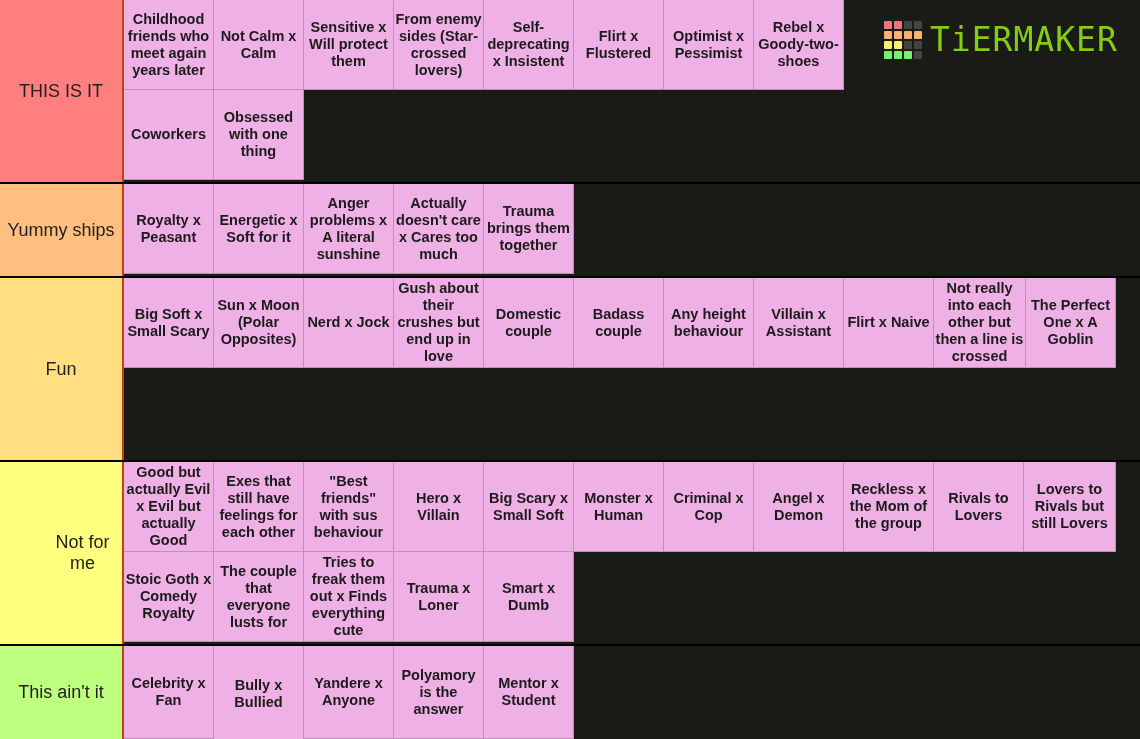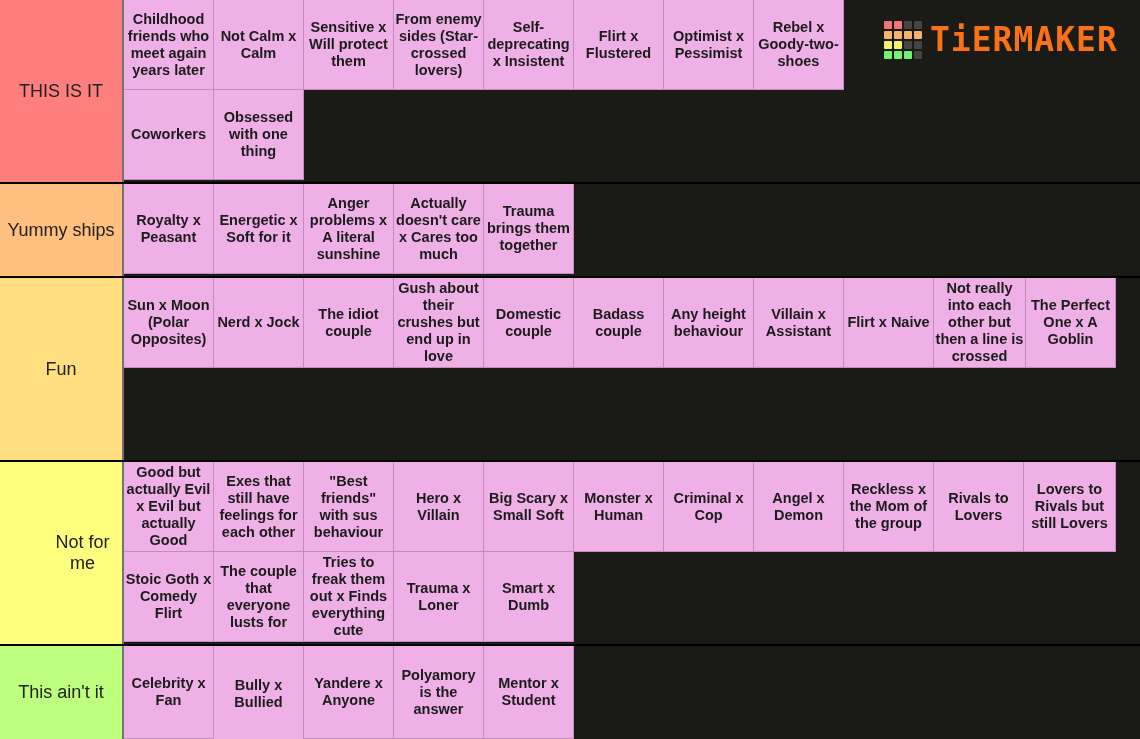--- a/index.html
+++ b/index.html
@@ -8,41 +8,41 @@
     font-family:"Liberation Sans", sans-serif;
   }
   .board { position:absolute; left:0; top:0; width:1140px; }
   .tier {
     position:absolute; left:0; display:flex;
     border-bottom:2px solid #000;
     box-sizing:border-box;
   }
   .tier-label {
     width:124px; flex:0 0 124px; display:flex; align-items:center; justify-content:center;
-    text-align:center; font-size:18px; color:#222; border-right:2px solid #737373;
+    text-align:center; font-size:18px; color:#222; border-right:2px solid #c2410c;
     box-sizing:border-box;
   }
   .tier-items {
     display:flex; flex-wrap:wrap; align-content:flex-start; width:1016px;
   }
   .item {
     width:90px; height:90px; background:#efb0e5;
     border-right:1px solid #c58bbd; border-bottom:1px solid #c58bbd;
     box-sizing:border-box;
     display:flex; align-items:center; justify-content:center; text-align:center;
     font-weight:bold; font-size:14.5px; line-height:17px; color:#1b1b1b;
     padding:0 1px; overflow:hidden;
   }
   .logo {
     position:absolute; left:884px; top:20px; display:flex; align-items:center;
   }
   .logo-grid { display:grid; grid-template-columns:repeat(4, 8px); grid-gap:2px; margin-right:8px; }
   .logo-grid span { width:8px; height:8px; border-radius:1px; }
   .logo-text {
-    color:#f97316; font-family:"DejaVu Sans Mono", monospace; font-weight:bold;
+    color:#84cc16; font-family:"DejaVu Sans Mono", monospace; font-weight:normal;
     font-size:33px; letter-spacing:1px; line-height:40px;
   }
 </style>
 </head>
 <body>
 
 <div class="board">
 
   <div class="tier" style="top:0;height:184px;">
     <div class="tier-label" style="background:#ff7f7f;">THIS IS IT</div>
@@ -68,23 +68,23 @@
       <div class="item">Energetic x Soft for it</div>
       <div class="item">Anger problems x A literal sunshine</div>
       <div class="item">Actually doesn't care x Cares too much</div>
       <div class="item">Trauma brings them together</div>
     </div>
   </div>
 
   <div class="tier" style="top:278px;height:184px;">
     <div class="tier-label" style="background:#ffdf7f;">Fun</div>
     <div class="tier-items">
+      <div class="item">Big Soft x Small Scary</div>
       <div class="item">Sun x Moon (Polar Opposites)</div>
       <div class="item">Nerd x Jock</div>
-      <div class="item">The idiot couple</div>
       <div class="item">Gush about their crushes but end up in love</div>
       <div class="item">Domestic couple</div>
       <div class="item">Badass couple</div>
       <div class="item">Any height behaviour</div>
       <div class="item">Villain x Assistant</div>
       <div class="item">Flirt x Naive</div>
       <div class="item" style="width:92px;">Not really into each other but then a line is crossed</div>
       <div class="item">The Perfect One x A Goblin</div>
     </div>
   </div>
@@ -96,21 +96,21 @@
       <div class="item">Exes that still have feelings for each other</div>
       <div class="item">"Best friends" with sus behaviour</div>
       <div class="item">Hero x Villain</div>
       <div class="item">Big Scary x Small Soft</div>
       <div class="item">Monster x Human</div>
       <div class="item">Criminal x Cop</div>
       <div class="item">Angel x Demon</div>
       <div class="item">Reckless x the Mom of the group</div>
       <div class="item">Rivals to Lovers</div>
       <div class="item" style="width:92px;">Lovers to Rivals but still Lovers</div>
-      <div class="item">Stoic Goth x Comedy Flirt</div>
+      <div class="item">Stoic Goth x Comedy Royalty</div>
       <div class="item">The couple that everyone lusts for</div>
       <div class="item">Tries to freak them out x Finds everything cute</div>
       <div class="item">Trauma x Loner</div>
       <div class="item">Smart x Dumb</div>
     </div>
   </div>
 
   <div class="tier" style="top:646px;height:93px;border-bottom:none;">
     <div class="tier-label" style="background:#bfff7f;">This ain't it</div>
     <div class="tier-items">

